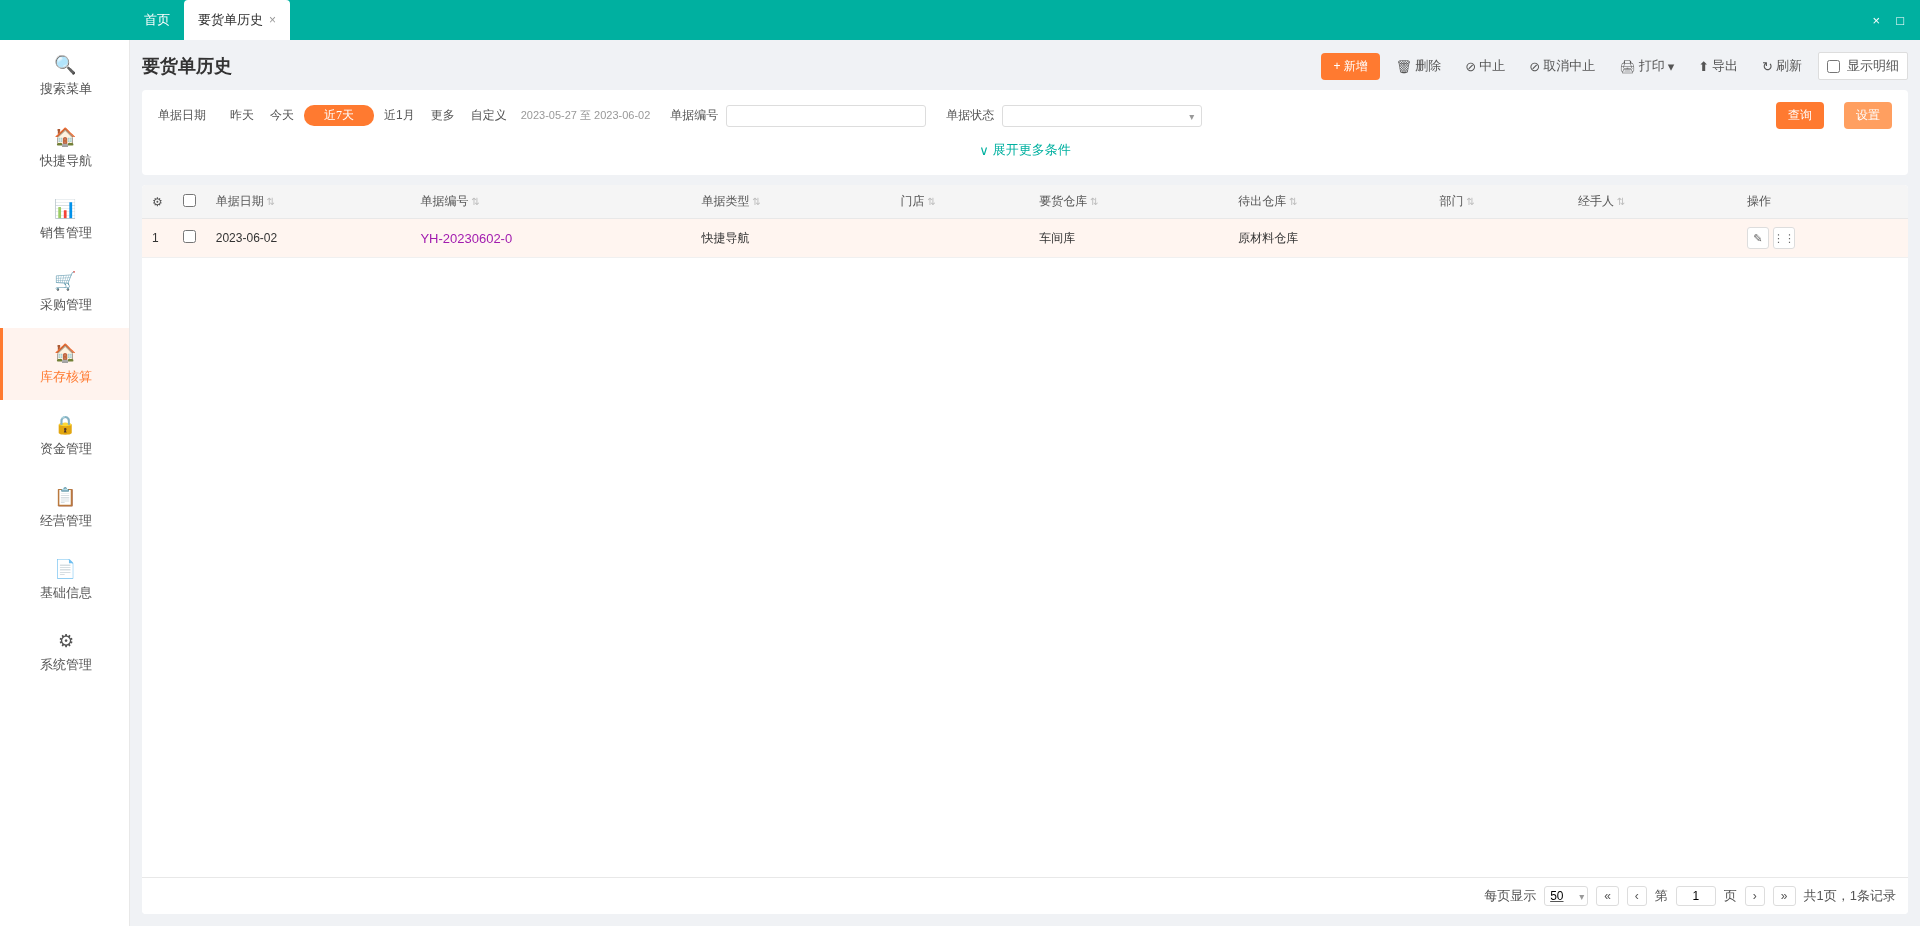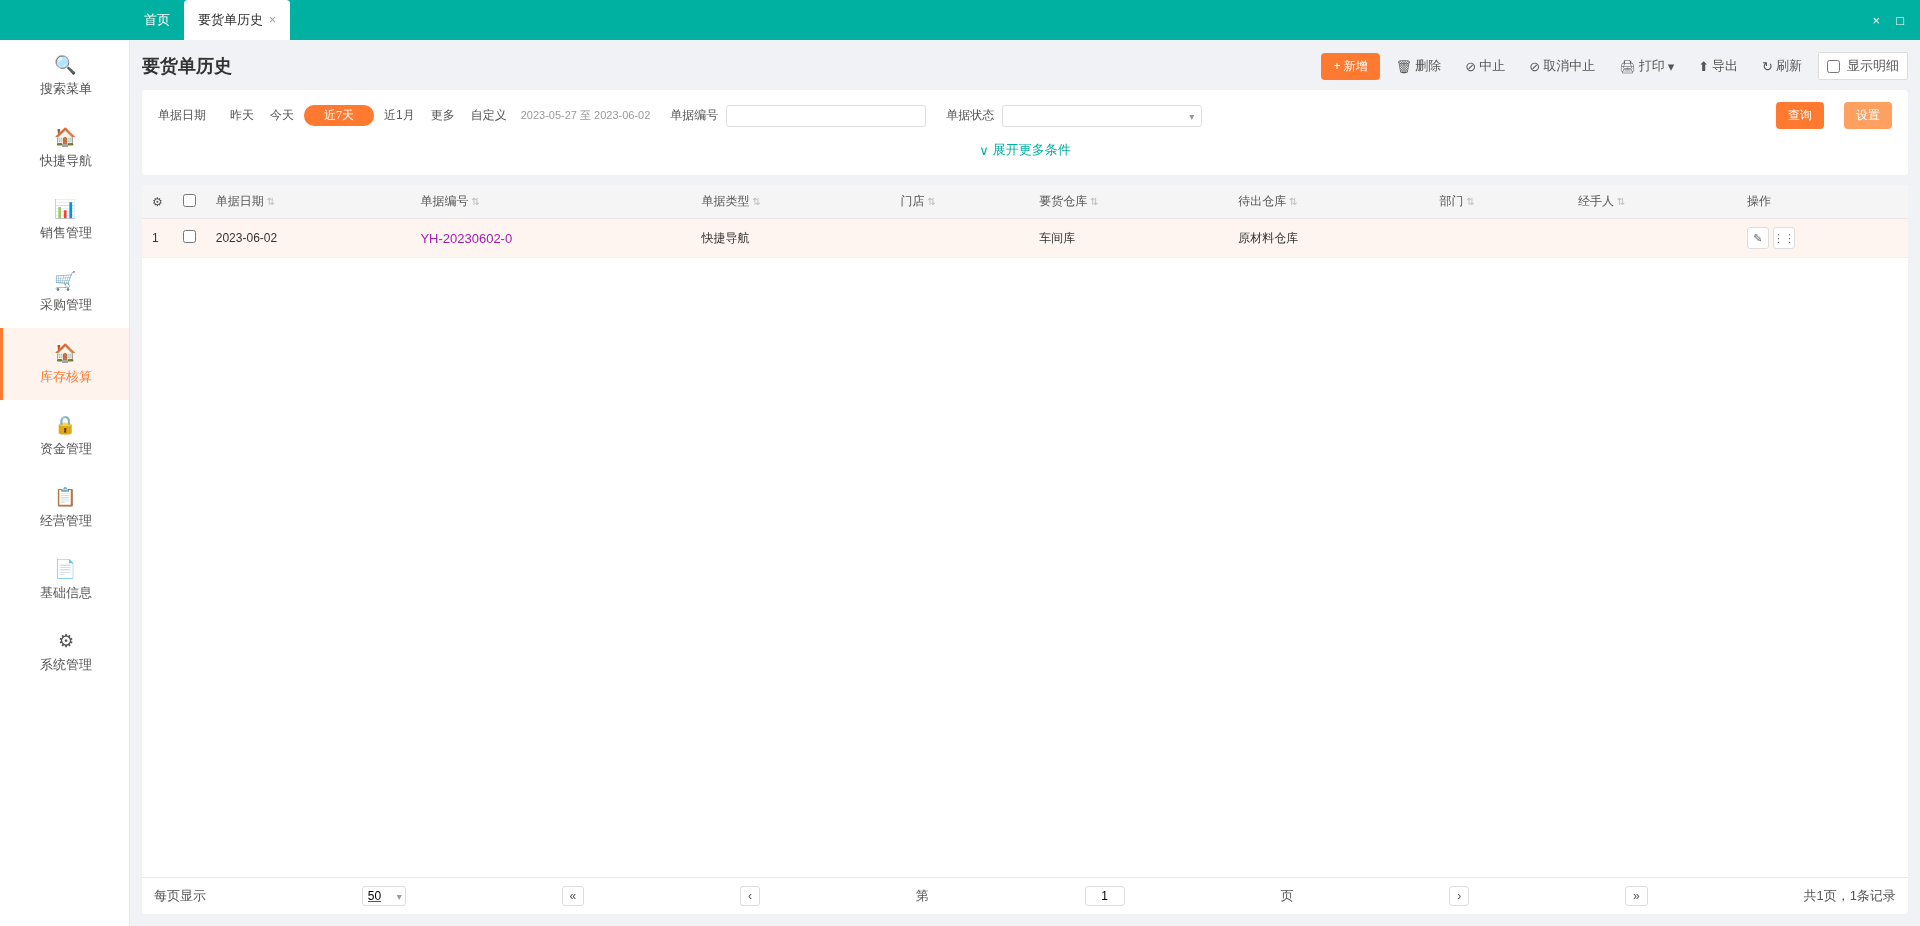--- a/index.html
+++ b/index.html
@@ -292,21 +292,21 @@
       color: #555;
       font-size: 12px;
       display: flex;
       align-items: center;
     }
 
     
     .pagination-bar {
       display: flex;
       align-items: center;
-      justify-content: space-between;
+      justify-content: flex-end;
       padding: 8px 12px;
       background: #fff;
       border-top: 1px solid #e8e8e8;
       gap: 8px;
       font-size: 12px;
       color: #555;
     }
     .pagination-btn {
       border: 1px solid #ddd;
       background: #fff;

